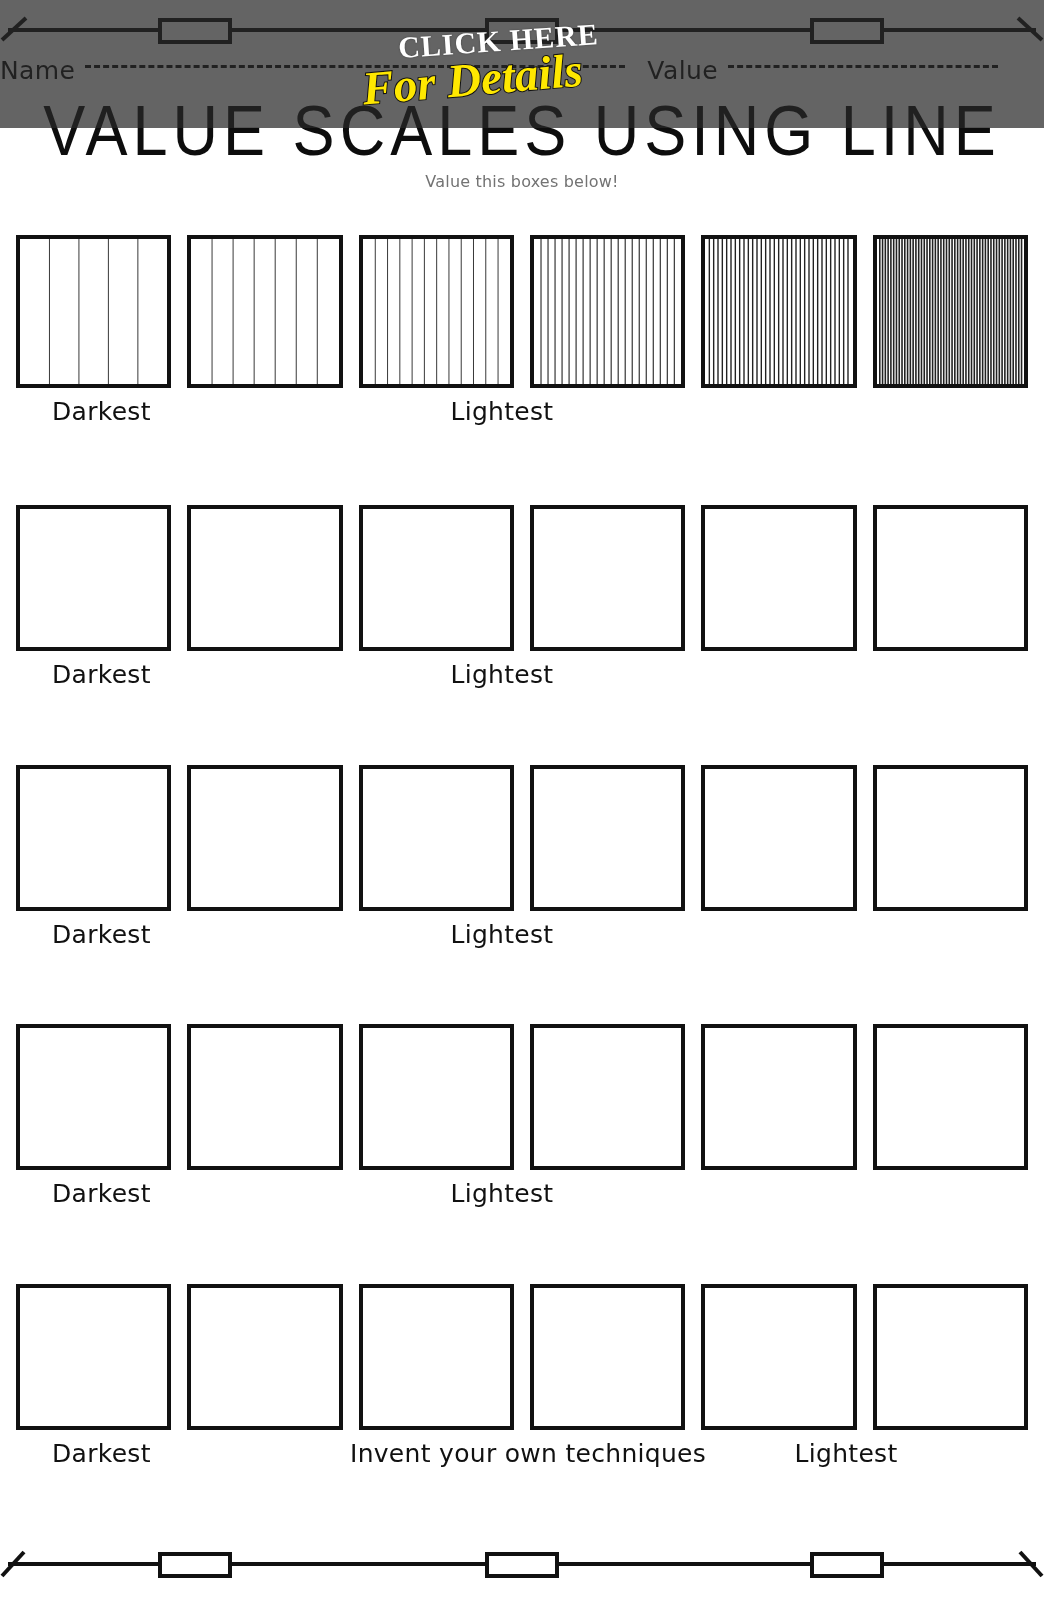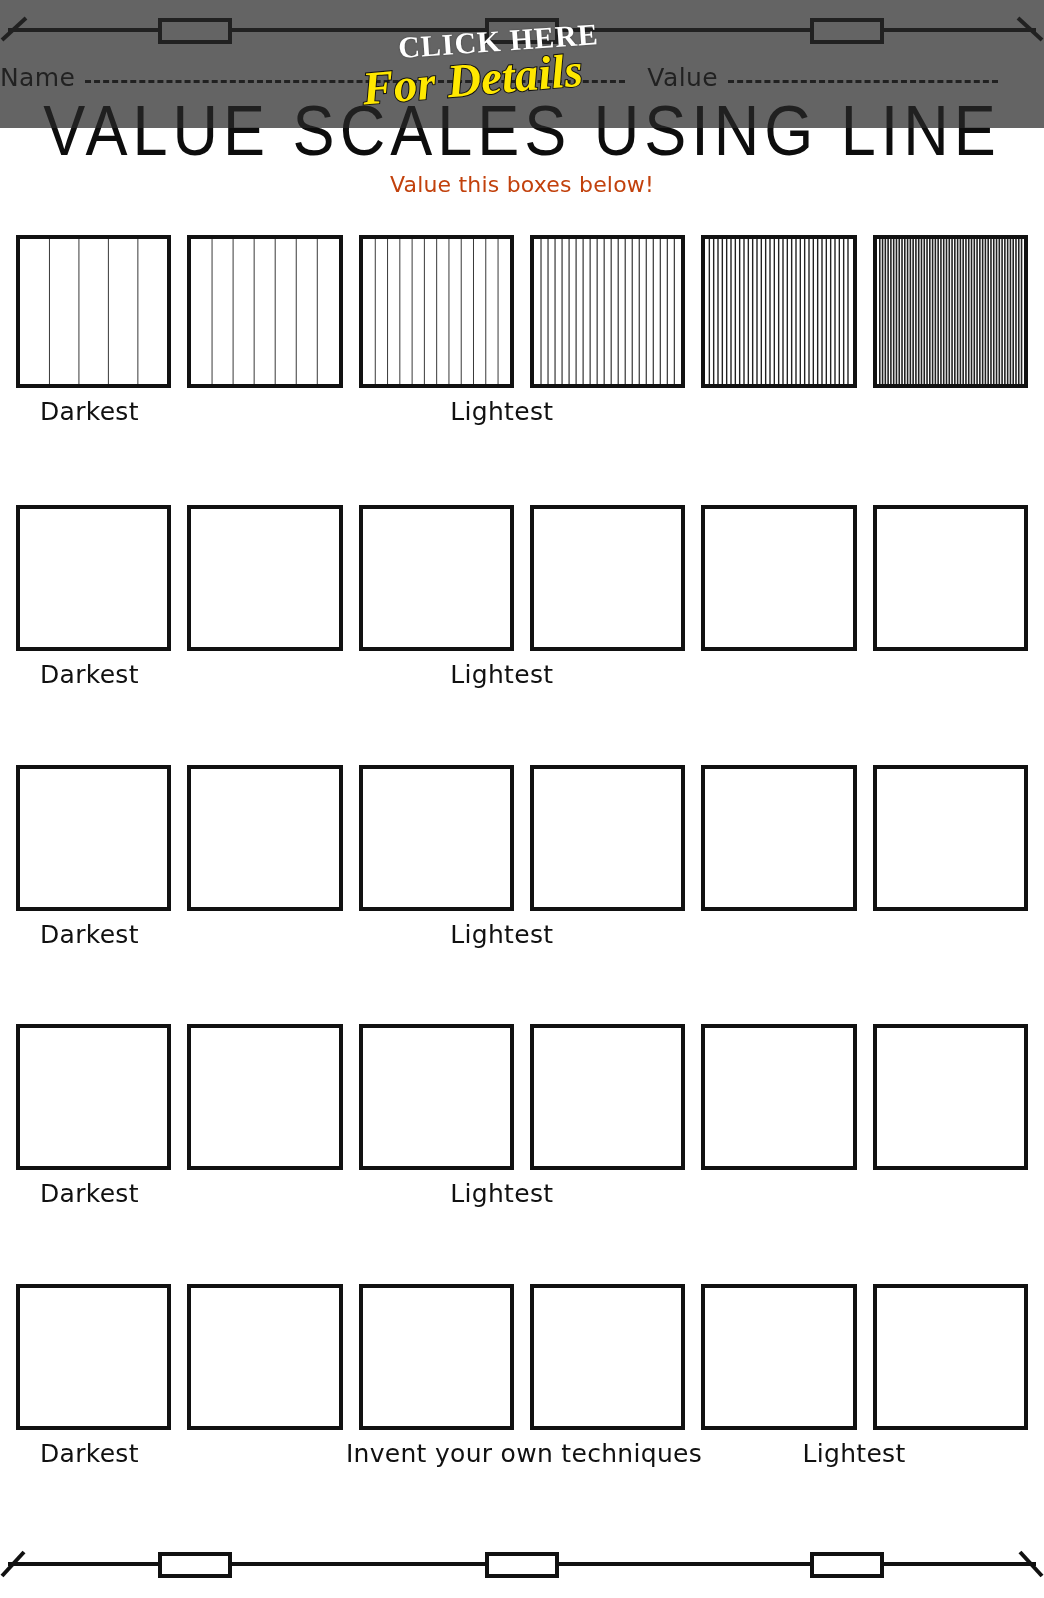--- a/index.html
+++ b/index.html
@@ -16,21 +16,21 @@
   #page{position:relative;width:1044px;height:1598px;background:#fff;}
 
   
   .deco-border{position:absolute;left:0;width:1044px;height:46px;}
   .deco-top{top:4px;}
   .deco-bottom{top:1540px;}
 
   
   .field-row{
     position:absolute;left:0;top:50px;width:1044px;height:40px;
-    display:flex;align-items:flex-end;
+    display:flex;align-items:center;
   }
   .field-label{
     font-family:"DejaVu Sans", sans-serif;
     font-size:25px;color:#111;letter-spacing:.4px;
     line-height:1;white-space:nowrap;
   }
   .field-line{
     flex:1 1 auto;height:0;border-bottom:3px dashed #111;
     margin:0 4px 7px 10px;
   }
@@ -48,21 +48,21 @@
     letter-spacing:5px;
     color:#0d0d0d;
     line-height:1;
     white-space:nowrap;
     transform:scaleY(1.12);
     transform-origin:center top;
   }
   .subtitle{
     position:absolute;left:0;top:172px;width:1044px;
     text-align:center;
-    font-size:22px;color:#c2410c;
+    font-size:16px;color:#737373;
     letter-spacing:.2px;
   }
 
   
   .overlay{
     position:absolute;left:0;top:0;width:1044px;height:128px;
     background:rgba(40,40,40,.72);
     pointer-events:none;
   }
   .wm-click{
@@ -106,21 +106,21 @@
     overflow:hidden;
   }
   .row-1 .cell{height:153px;}
   .row-n .cell{height:146px;}
 
   .hatch{position:absolute;inset:0;}
 
   .labels{
     position:relative;
     display:flex;
-    padding:0 4px;
+    padding:0 16px;
     box-sizing:border-box;
     margin-top:9px;
     align-items:baseline;
   }
   .lbl{
     font-size:25px;color:#111;
     white-space:nowrap;
     letter-spacing:.3px;
   }
   .lbl-dark{width:33%;text-align:left;padding-left:36px;box-sizing:border-box;}

